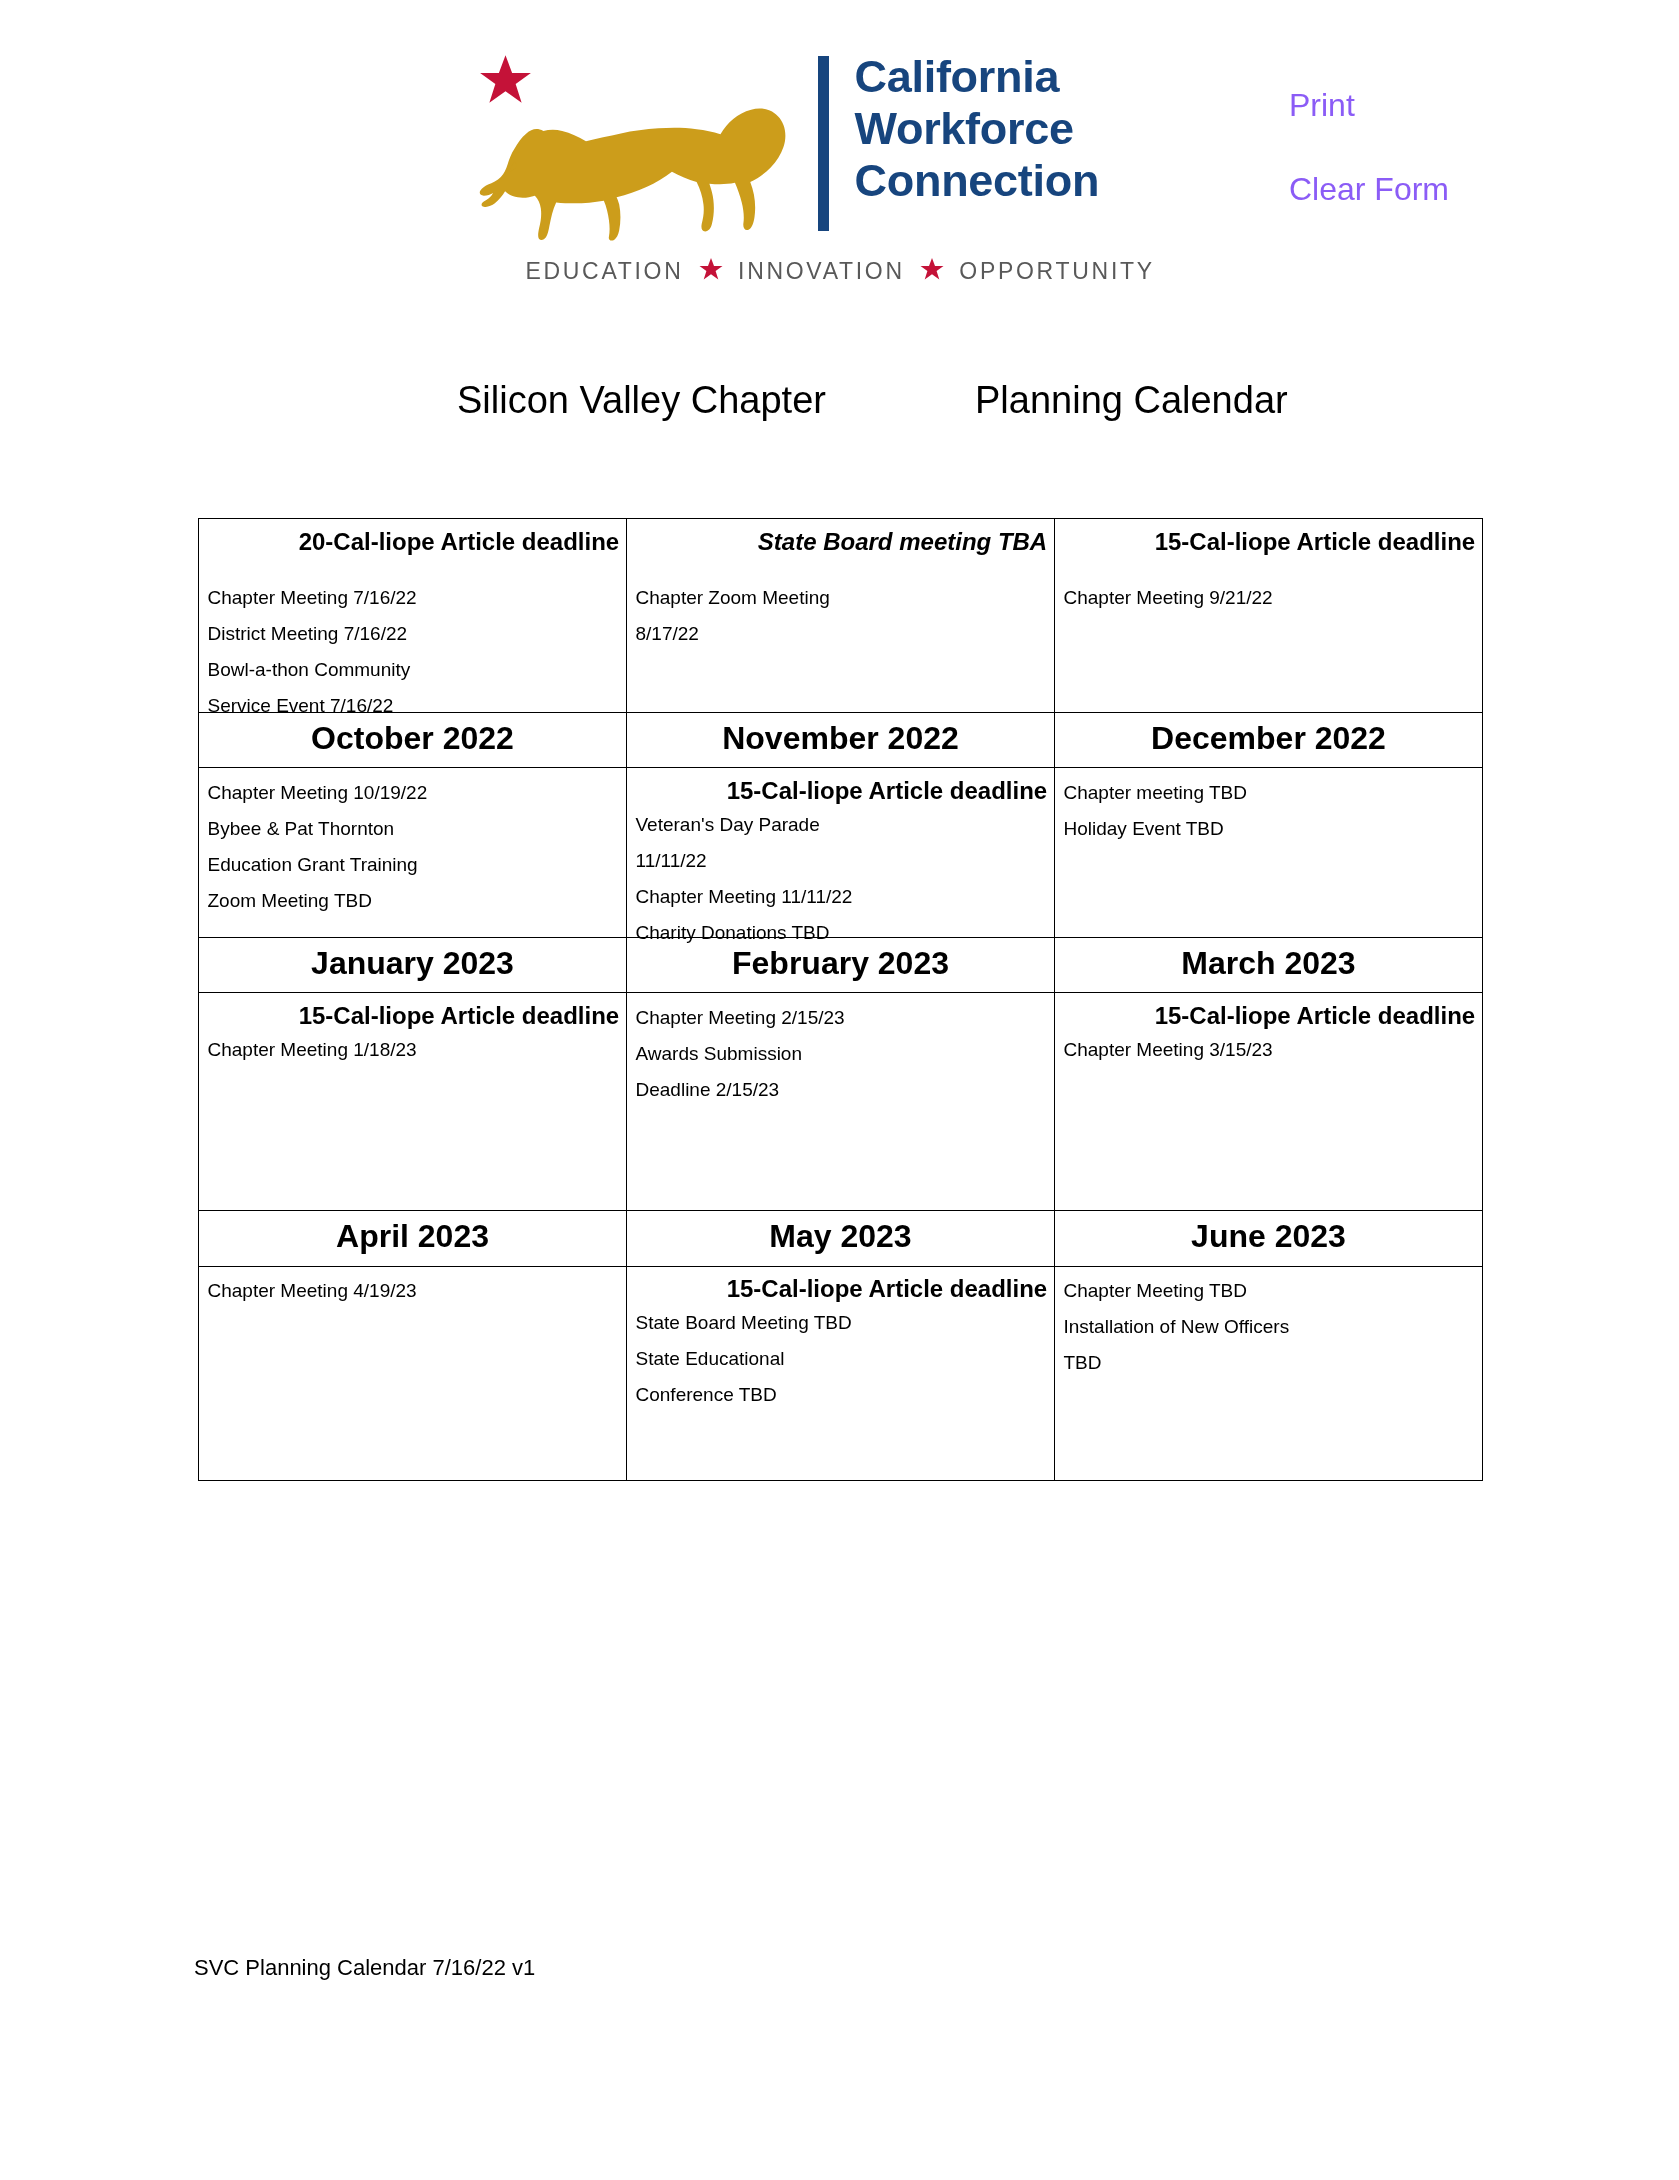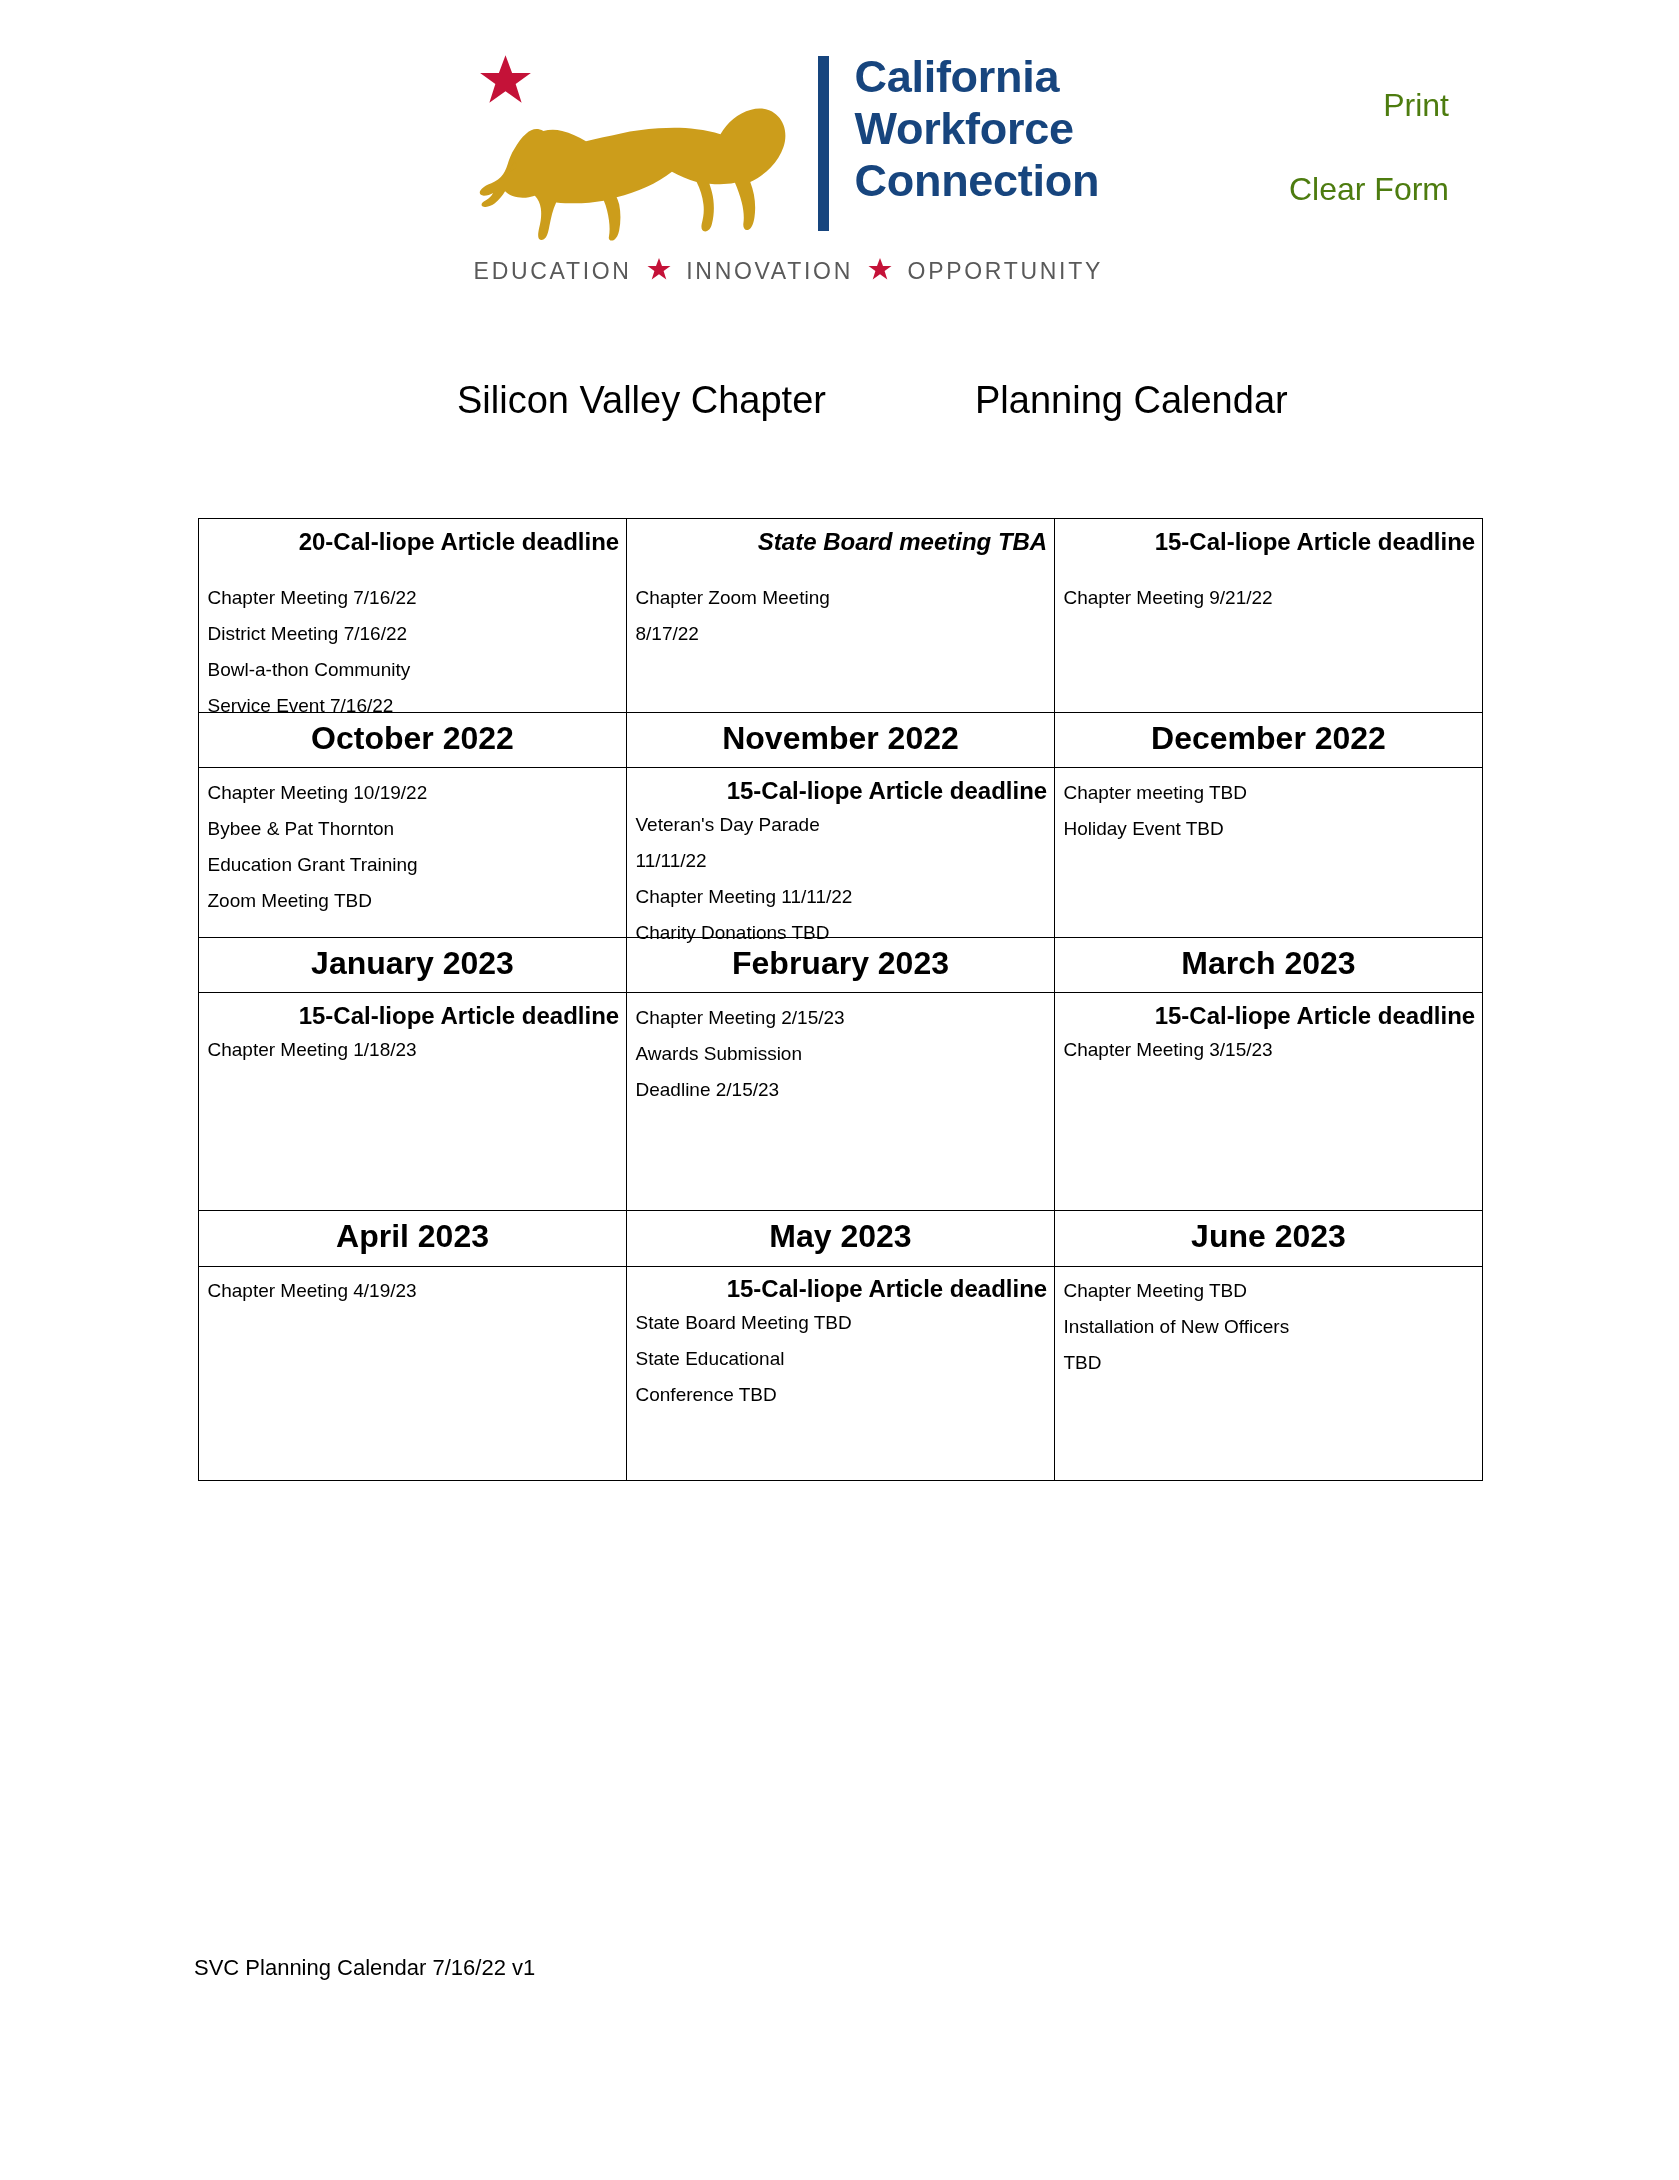--- a/index.html
+++ b/index.html
@@ -70,48 +70,48 @@
     font-weight: bold;
     line-height: 52px;
     letter-spacing: -0.3px;
     white-space: nowrap;
   }
   #tagline {
     margin-top: 10.2px;
     margin-left: 13.6px;
     display: flex;
     align-items: center;
-    justify-content: flex-start;
+    justify-content: center;
     gap: 15.3px;
     color: #595959;
     font-size: 23px;
     letter-spacing: 2.7px;
     font-family: "Liberation Sans Narrow", "Liberation Sans", sans-serif;
     width: 733px;
   }
   .tag-star { line-height: 1; display: inline-block; }
 
   
   #form-buttons {
     position: absolute;
     right: 115px;
     top: 85px;
     text-align: right;
   }
   .form-btn {
     display: block;
     background: transparent;
     border: none;
-    color: #4d7c0f;
+    color: #8b5cf6;
     font-family: "Liberation Sans", sans-serif;
     font-size: 32px;
     line-height: 41px;
     padding: 0;
     margin: 0 0 43px 0;
-    text-align: right;
+    text-align: left;
     cursor: pointer;
     width: 100%;
   }
 
   
   #subtitle-row {
     position: absolute;
     top: 376px;
     left: 0;
     width: 1563px;

